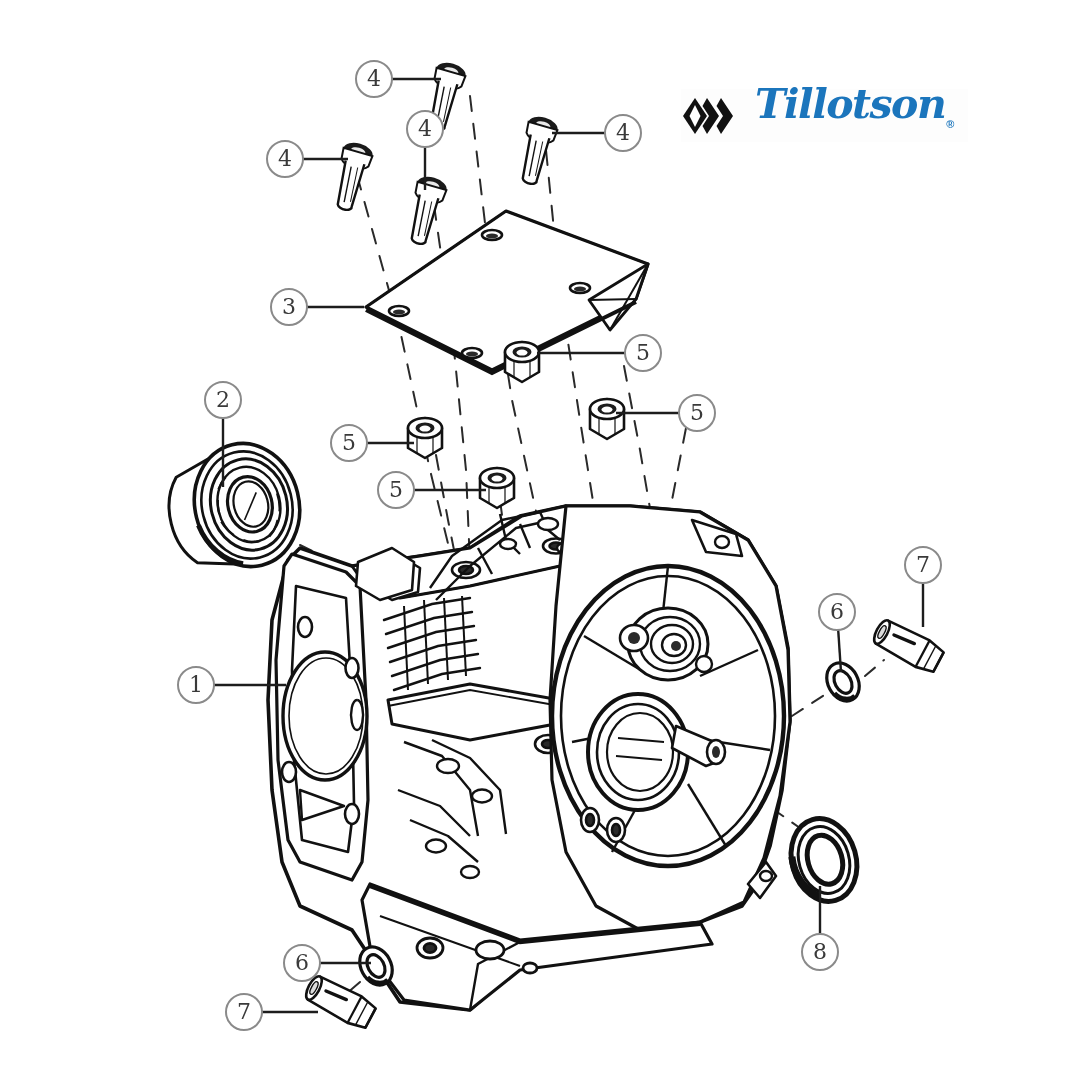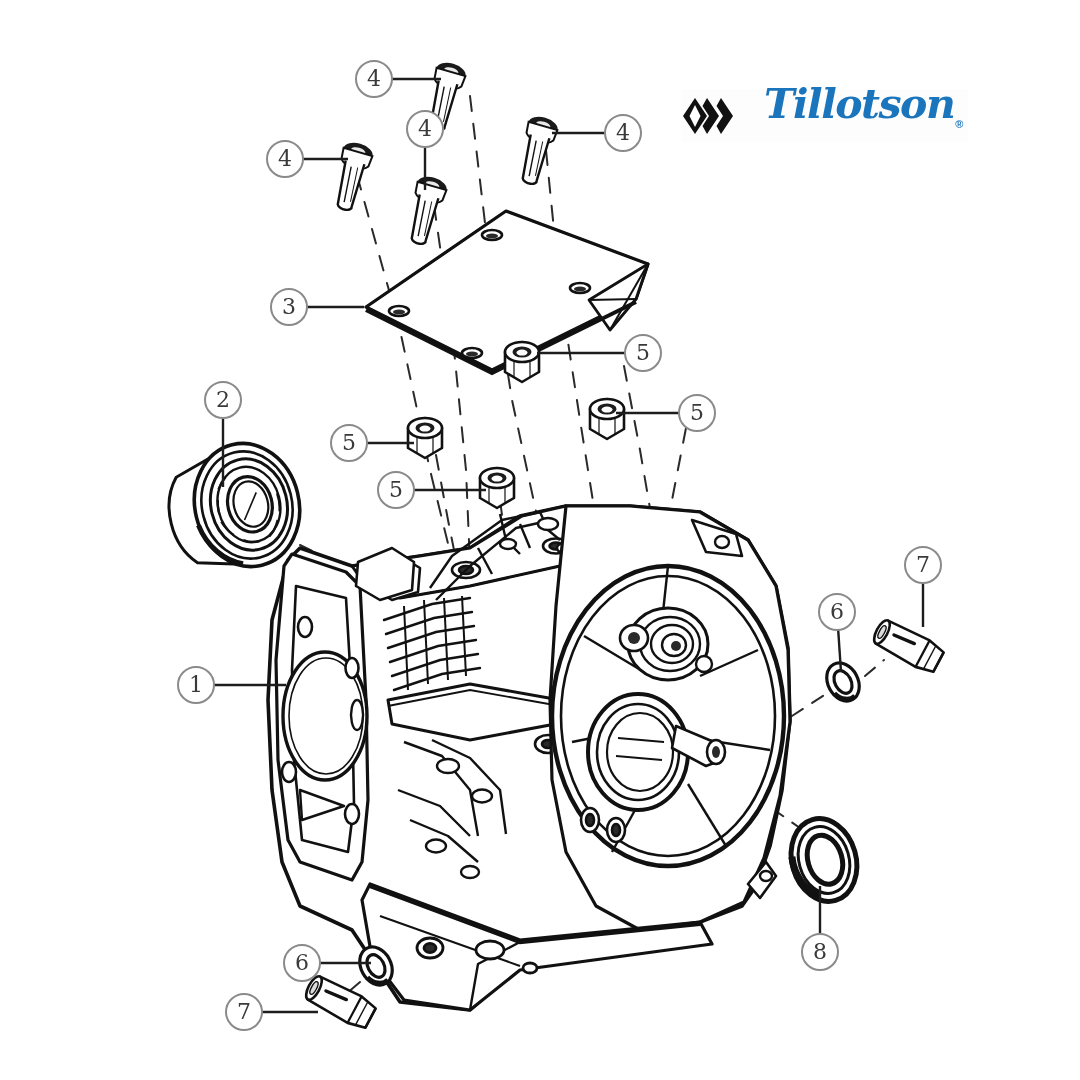--- a/index.html
+++ b/index.html
@@ -6,21 +6,21 @@
   html,body{margin:0;padding:0;background:#ffffff;}
   body{
     width:1080px;height:1080px;overflow:hidden;position:relative;
     font-family:"Liberation Sans",sans-serif;
     -webkit-font-smoothing:antialiased;
   }
   #sheet{position:absolute;inset:0;background:#fff;}
   svg.layer{position:absolute;left:0;top:0;width:1080px;height:1080px;}
   .logo-wrap{
     position:absolute;left:681px;top:89px;width:287px;height:53px;
-    display:flex;align-items:center;gap:21px;
+    display:flex;align-items:center;gap:12px;
     background:#fdfdfd;
   }
   .logo-mark{width:62px;height:40px;flex:0 0 auto;}
   .logo-text{
     font-family:"DejaVu Serif",serif;
     font-style:italic;font-weight:700;
     font-size:41px;line-height:41px;
     letter-spacing:-1.5px;
     white-space:nowrap;
     position:relative;top:-1px;

